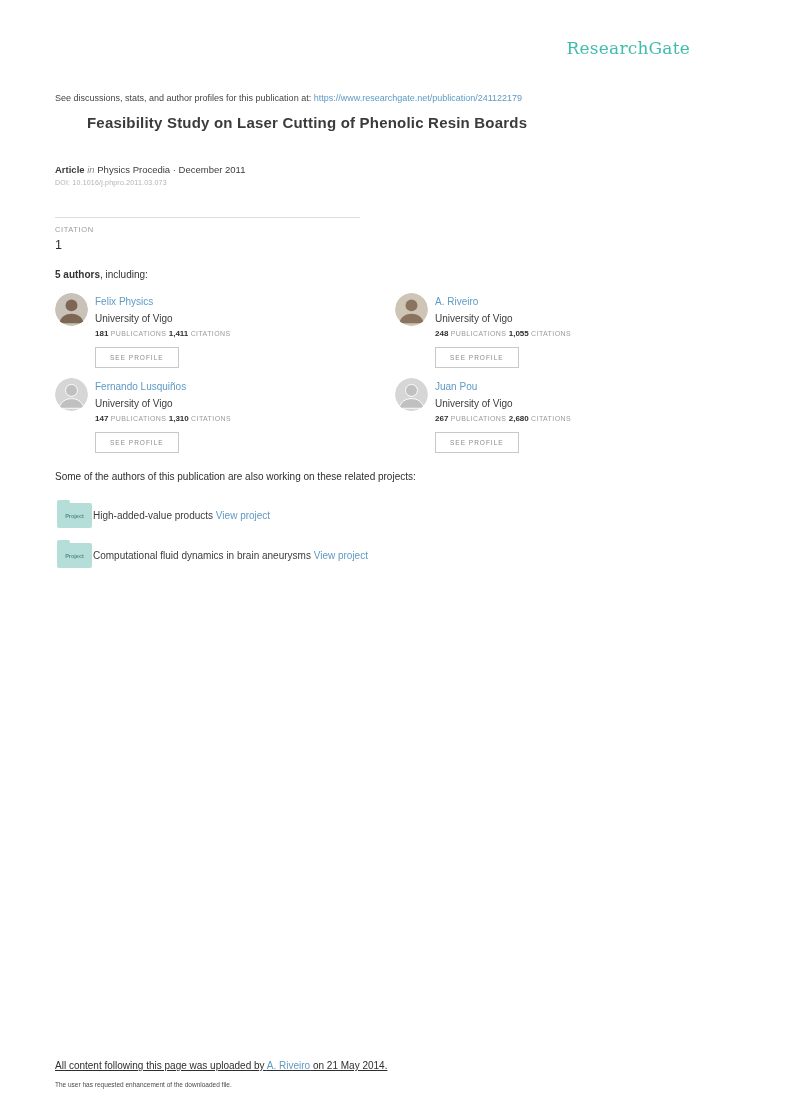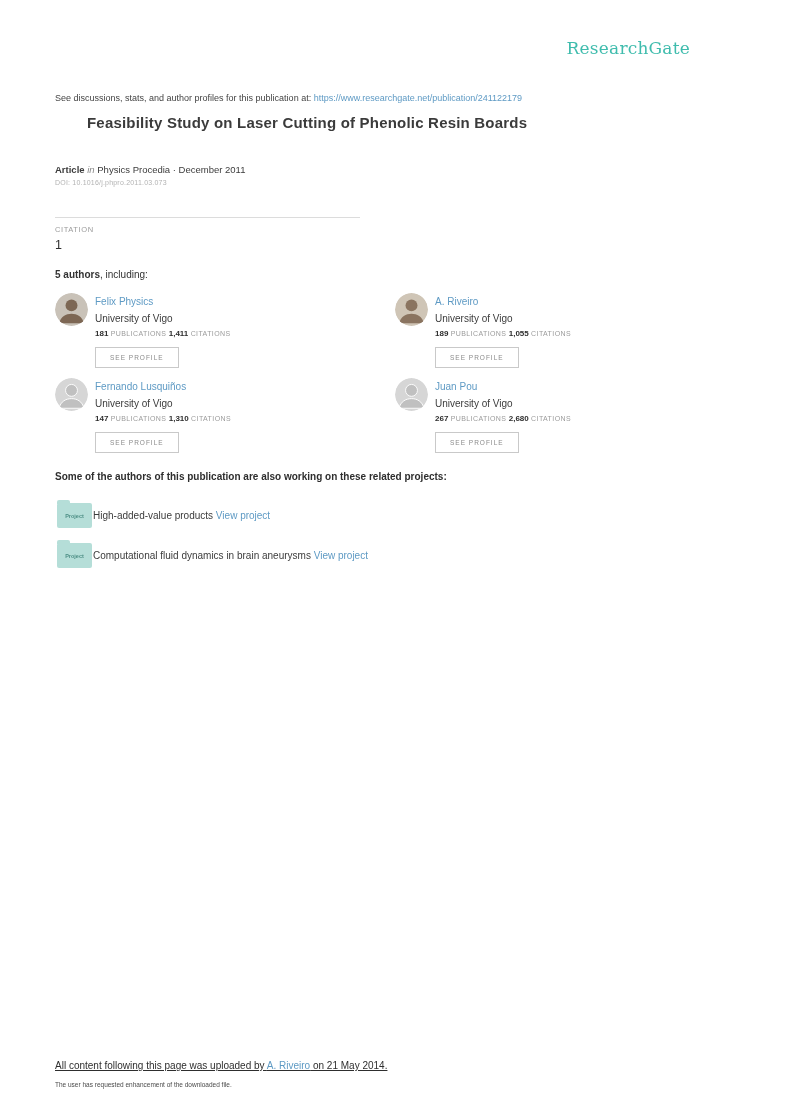--- a/index.html
+++ b/index.html
@@ -90,21 +90,21 @@
     display:inline-block;
     border:1px solid #c9c9c9;background:#fff;
     padding:6px 14px;
     font-family:"Liberation Sans", sans-serif;
     font-size:6.5px;color:#8b8b8b;letter-spacing:1px;
     cursor:pointer;
   }
   
   .projects-heading{
     position:absolute;left:55px;top:471px;
-    font-size:10px;font-weight:bold;color:#2e2e2e;
+    font-size:10px;font-weight:normal;color:#2e2e2e;
   }
   .project-row{position:absolute;left:57px;height:27px;}
   .project-row.pos0{top:503px;}
   .project-row.pos1{top:543px;}
   .project-icon{
     position:absolute;left:0;top:0;
     width:35px;height:25px;
     background:var(--project-icon-bg);
     border-radius:2px;
     display:flex;align-items:center;justify-content:center;
@@ -188,21 +188,21 @@
       <svg viewBox="0 0 36 36">
           <circle cx="18" cy="18" r="18" fill="#cfc5b6"></circle>
           <circle cx="18" cy="13.5" r="6.5" fill="#8a7460"></circle>
           <path d="M4.5 33c1.6-7.5 7.5-10.5 13.5-10.5S29.9 25.5 31.5 33z" fill="#8a7460"></path>
         </svg>
     </span>
     <div class="author-info">
       <a href="#" class="author-name">A. Riveiro</a>
       <div class="author-aff">University of Vigo</div>
       <div class="author-stats">
-        <b>189</b>
+        <b>248</b>
         <span>PUBLICATIONS</span>
         <b>1,055</b>
         <span>CITATIONS</span>
       </div>
       <button class="see-profile">SEE PROFILE</button>
     </div>
   </div>
 
   <div class="author-card pos2">
     <span class="avatar">

